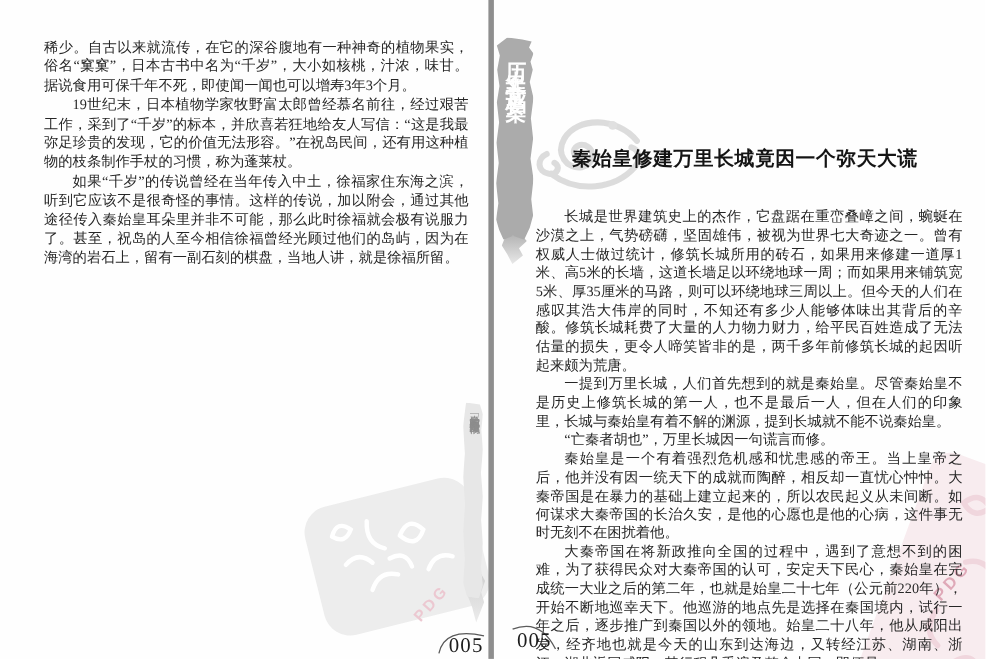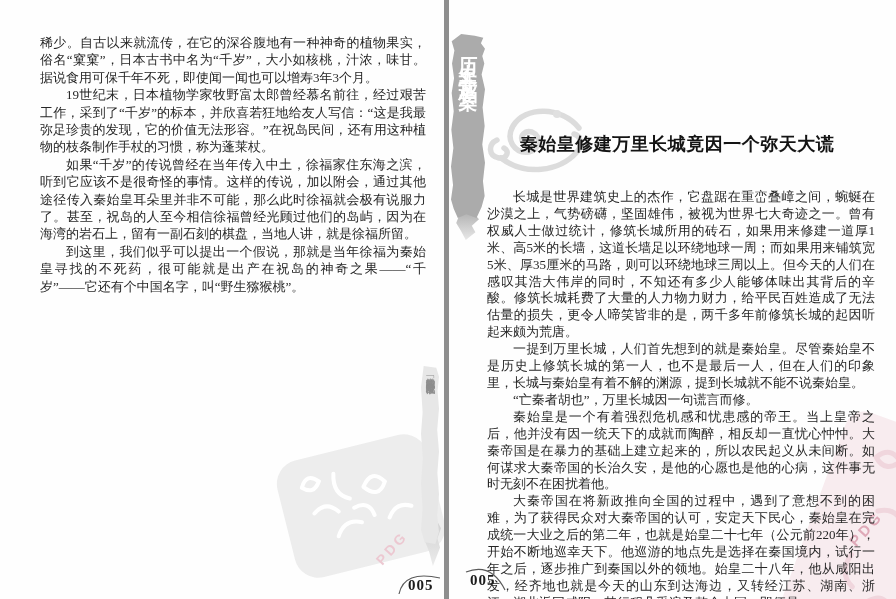--- a/index.html
+++ b/index.html
@@ -61,23 +61,22 @@
     position:absolute;z-index:1;left:423px;top:520px;width:18px;height:46px;
     background:linear-gradient(#cfcfcf,#ececec);
     clip-path:polygon(25% 0,75% 0,100% 18%,80% 40%,95% 60%,55% 100%,35% 70%,10% 45%,20% 20%);
   }
 
   
   .pagenum{position:absolute;z-index:3;width:50px;height:34px;}
   #left-pagenum{left:396px;top:564px;}
   #right-pagenum{left:12px;top:560px;}
   .pagenum .num{
-    position:absolute;font-size:15px;color:#1c1c1c;letter-spacing:1px;
+    position:absolute;font-size:19px;color:#1c1c1c;letter-spacing:1px;
     font-family:"Liberation Serif",serif;
-    font-weight:bold;
   }
   #left-pagenum .num{left:12px;top:13px;}
   #right-pagenum .num{left:9px;top:12px;}
   .pagenum svg{position:absolute;left:0;top:0;}
 
   
   #seal-watermark-left{
     position:absolute;z-index:0;left:284px;top:446px;width:154px;height:120px;
     background:#ededed;border-radius:24px;transform:rotate(-14deg);
   }
@@ -100,21 +99,20 @@
 <body>
 
 <div id="spread">
 
   <section id="left-page">
 
     <div id="left-body" class="body-text">
       <p class="noindent">稀少。自古以来就流传，在它的深谷腹地有一种神奇的植物果实，俗名“窠窠”，日本古书中名为“千岁”，大小如核桃，汁浓，味甘。据说食用可保千年不死，即使闻一闻也可以增寿3年3个月。</p>
       <p>19世纪末，日本植物学家牧野富太郎曾经慕名前往，经过艰苦工作，采到了“千岁”的标本，并欣喜若狂地给友人写信：“这是我最弥足珍贵的发现，它的价值无法形容。”在祝岛民间，还有用这种植物的枝条制作手杖的习惯，称为蓬莱杖。</p>
       <p>如果“千岁”的传说曾经在当年传入中土，徐福家住东海之滨，听到它应该不是很奇怪的事情。这样的传说，加以附会，通过其他途径传入秦始皇耳朵里并非不可能，那么此时徐福就会极有说服力了。甚至，祝岛的人至今相信徐福曾经光顾过他们的岛屿，因为在海湾的岩石上，留有一副石刻的棋盘，当地人讲，就是徐福所留。</p>
-      <p>到这里，我们似乎可以提出一个假说，那就是当年徐福为秦始皇寻找的不死药，很可能就是出产在祝岛的神奇之果——“千岁”——它还有个中国名字，叫“野生猕猴桃”。</p>
     </div>
 
     <div id="seal-watermark-left">
       <svg width="154" height="120" viewBox="0 0 154 120">
         <g stroke="#ffffff" stroke-width="4" fill="none" stroke-linecap="round">
           <path d="M24,28 q8,-14 18,-2 q-8,12 -18,2"></path>
           <path d="M30,56 q14,-10 24,4"></path>
           <path d="M58,22 q-6,20 10,28"></path>
           <path d="M84,42 q12,-16 22,0 q-10,16 -22,0"></path>
           <path d="M102,78 q10,-14 24,-6"></path>

